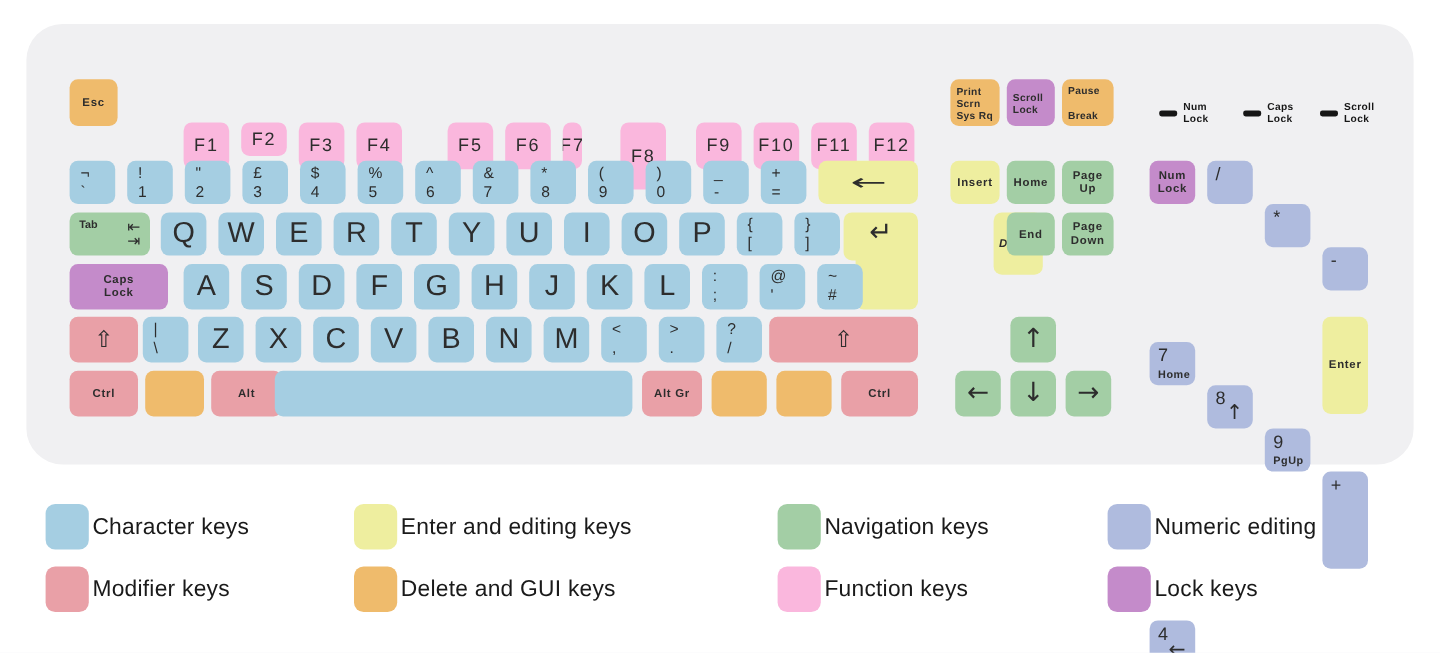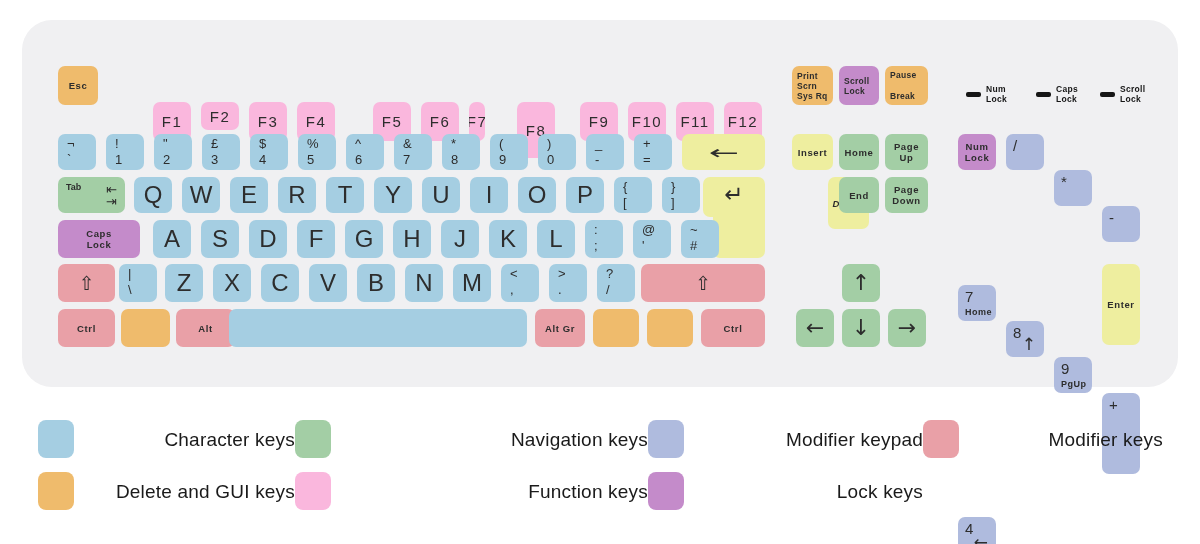--- a/index.html
+++ b/index.html
@@ -32,21 +32,21 @@
   .tab-key{display:flex;justify-content:space-between;padding:5px 8px 4px 8px;font-size:9px;font-weight:700;}
   .tab-arrows{display:flex;flex-direction:column;align-self:center;font-family:"DejaVu Sans",sans-serif;font-size:13px;line-height:12px;font-weight:400;text-align:right;}
   .iso-enter{position:absolute;width:62px;height:81px;}
   .ie-top{position:absolute;left:0;top:0;width:62px;height:40px;background:var(--editing);border-radius:7px;}
   .ie-stem{position:absolute;left:10px;top:6px;width:52px;height:75px;background:var(--editing);border-radius:7px;}
   .ie-glyph{position:absolute;left:0;top:4px;width:62px;text-align:center;font-family:"DejaVu Sans",sans-serif;font-size:23px;color:var(--key_text);}
   .led{position:absolute;top:84px;display:flex;align-items:center;gap:5px;}
   .led .dash{width:15px;height:5px;background:#161616;border-radius:2px;flex:none;}
   .led .led-label{font-size:8.5px;font-weight:700;line-height:10px;color:#161616;letter-spacing:0.3px;white-space:pre-line;}
   .legend{position:absolute;left:38px;top:420px;display:grid;grid-template-columns:257px 353px 275px 240px;grid-auto-rows:52px;}
-  .legend-item{display:flex;align-items:flex-start;gap:23px;justify-content:space-between;}
+  .legend-item{display:flex;align-items:flex-start;gap:3px;}
   .swatch{width:36px;height:38px;border-radius:8px;flex:none;}
   .legend-label{font-size:19px;color:#1a1a1a;letter-spacing:0.2px;align-self:center;margin-top:-12px;}
 </style>
 </head>
 <body>
 
 <div class="panel"></div>
 <div class="keys-layer">
     <div class="key system lab-xs" style="left: 58px; top: 66px; width: 40px; height: 39px;">
       <span>Esc</span>
@@ -318,26 +318,30 @@
 Lock</span>
     </div>
   </div>
 
 <div class="legend">
   <div class="legend-item">
     <span class="swatch" style="background: rgb(165, 206, 226);"></span>
     <span class="legend-label">Character keys</span>
   </div>
   <div class="legend-item">
+    <span class="swatch" style="background: rgb(238, 238, 159);"></span>
+    <span class="legend-label">Enter and editing keys</span>
+  </div>
+  <div class="legend-item">
     <span class="swatch" style="background: rgb(163, 206, 165);"></span>
     <span class="legend-label">Navigation keys</span>
   </div>
   <div class="legend-item">
     <span class="swatch" style="background: rgb(175, 187, 222);"></span>
-    <span class="legend-label">Modifier keypad</span>
+    <span class="legend-label">Numeric editing</span>
   </div>
   <div class="legend-item">
     <span class="swatch" style="background: rgb(233, 160, 167);"></span>
     <span class="legend-label">Modifier keys</span>
   </div>
   <div class="legend-item">
     <span class="swatch" style="background: rgb(239, 187, 108);"></span>
     <span class="legend-label">Delete and GUI keys</span>
   </div>
   <div class="legend-item">

